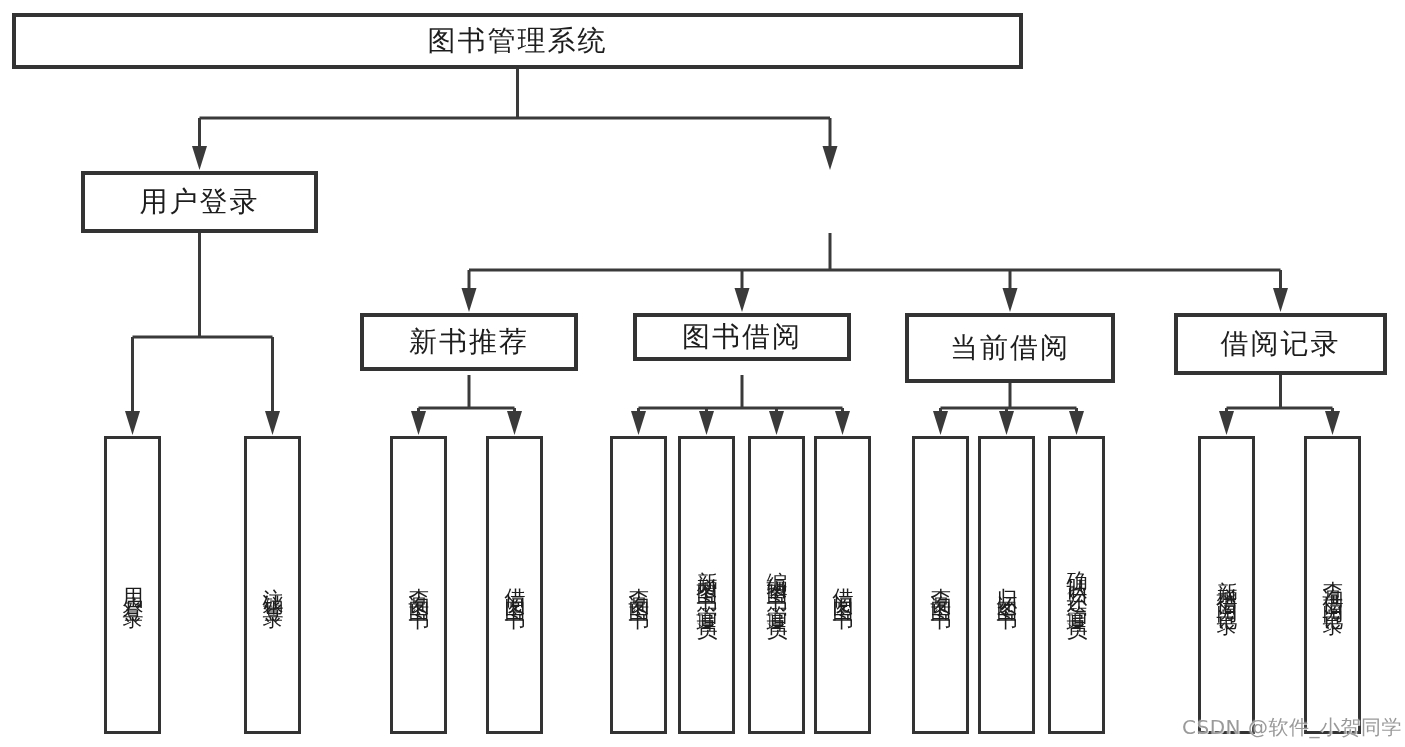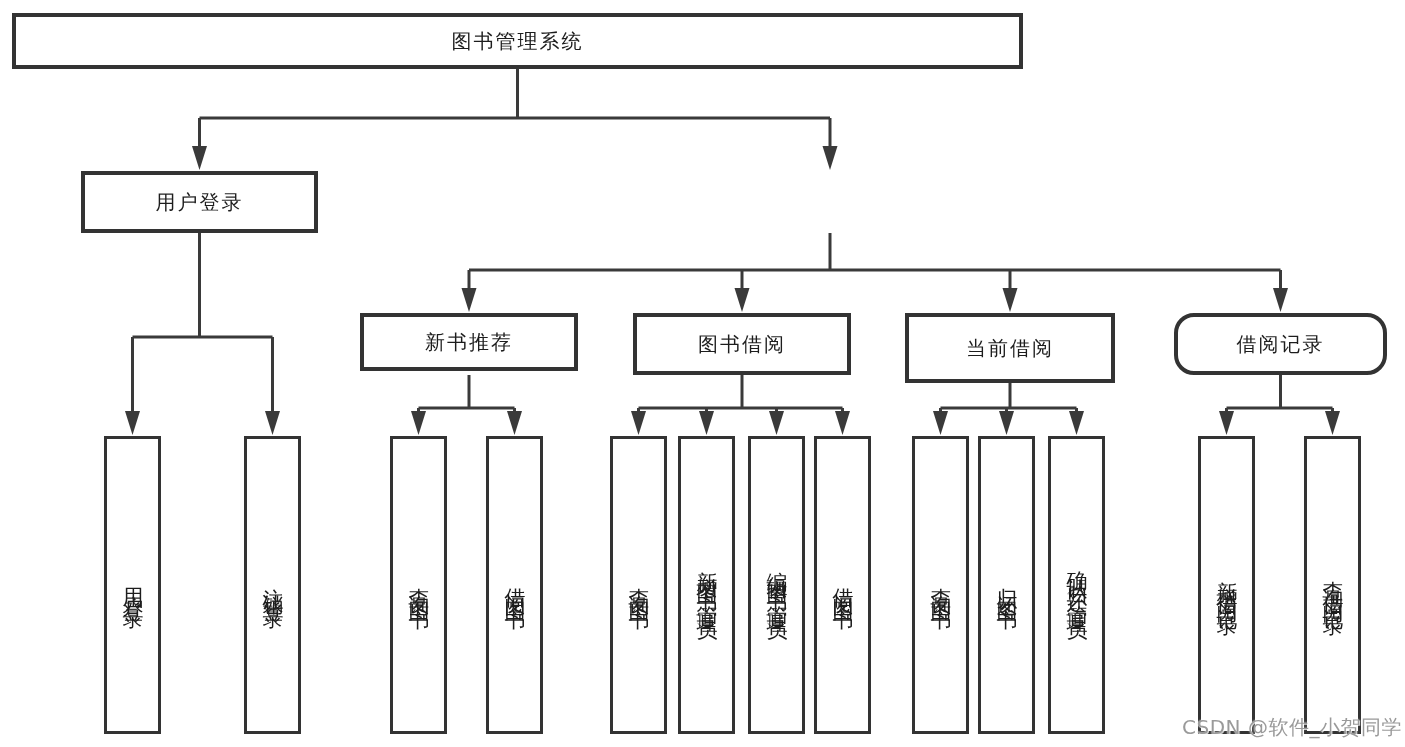--- a/index.html
+++ b/index.html
@@ -22,21 +22,21 @@
     z-index: 1;
   }
   .box {
     position: absolute;
     box-sizing: border-box;
     background: #ffffff;
     border: 4px solid #333333;
     display: flex;
     align-items: center;
     justify-content: center;
-    font-size: 20px;
+    font-size: 28px;
     color: #1d1d1d;
     letter-spacing: 2px;
     z-index: 2;
     white-space: nowrap;
   }
   .vbox {
     border-width: 3px;
     writing-mode: vertical-rl;
     text-orientation: mixed;
     font-size: 21px;
@@ -129,23 +129,23 @@
       <polygon points="1219,411 1234,411 1226.5,435"></polygon>
       <polygon points="1325,411 1340,411 1332.5,435"></polygon>
     </g>
   </svg>
 
   <div class="box" style="left:12px; top:13px; width:1011px; height:56px;">图书管理系统</div>
 
   <div class="box" style="left:81px; top:171px; width:237px; height:62px;">用户登录</div>
 
   <div class="box" style="left:360px; top:313px; width:218px; height:58px;">新书推荐</div>
-  <div class="box" style="left:633px; top:313px; width:218px; height:62px;">图书借阅</div>
+  <div class="box" style="left:633px; top:313px; width:218px; height:48px;">图书借阅</div>
   <div class="box" style="left:905px; top:313px; width:210px; height:70px;">当前借阅</div>
-  <div class="box" style="left:1174px; top:313px; width:213px; height:62px;border-radius:20px;">借阅记录</div>
+  <div class="box" style="left:1174px; top:313px; width:213px; height:62px;">借阅记录</div>
 
   <div class="box vbox" style="left:104px; top:436px; width:57px; height:298px;">用户登录</div>
   <div class="box vbox" style="left:244px; top:436px; width:57px; height:298px;">注销登录</div>
 
   <div class="box vbox" style="left:390px; top:436px; width:57px; height:298px;">查询图书</div>
   <div class="box vbox" style="left:486px; top:436px; width:57px; height:298px;">借阅图书</div>
 
   <div class="box vbox" style="left:610px; top:436px; width:57px; height:298px;">查询图书</div>
   <div class="box vbox" style="left:678px; top:436px; width:57px; height:298px;">新增图书（管理员）</div>
   <div class="box vbox" style="left:748px; top:436px; width:57px; height:298px;">编辑图书（管理员）</div>

